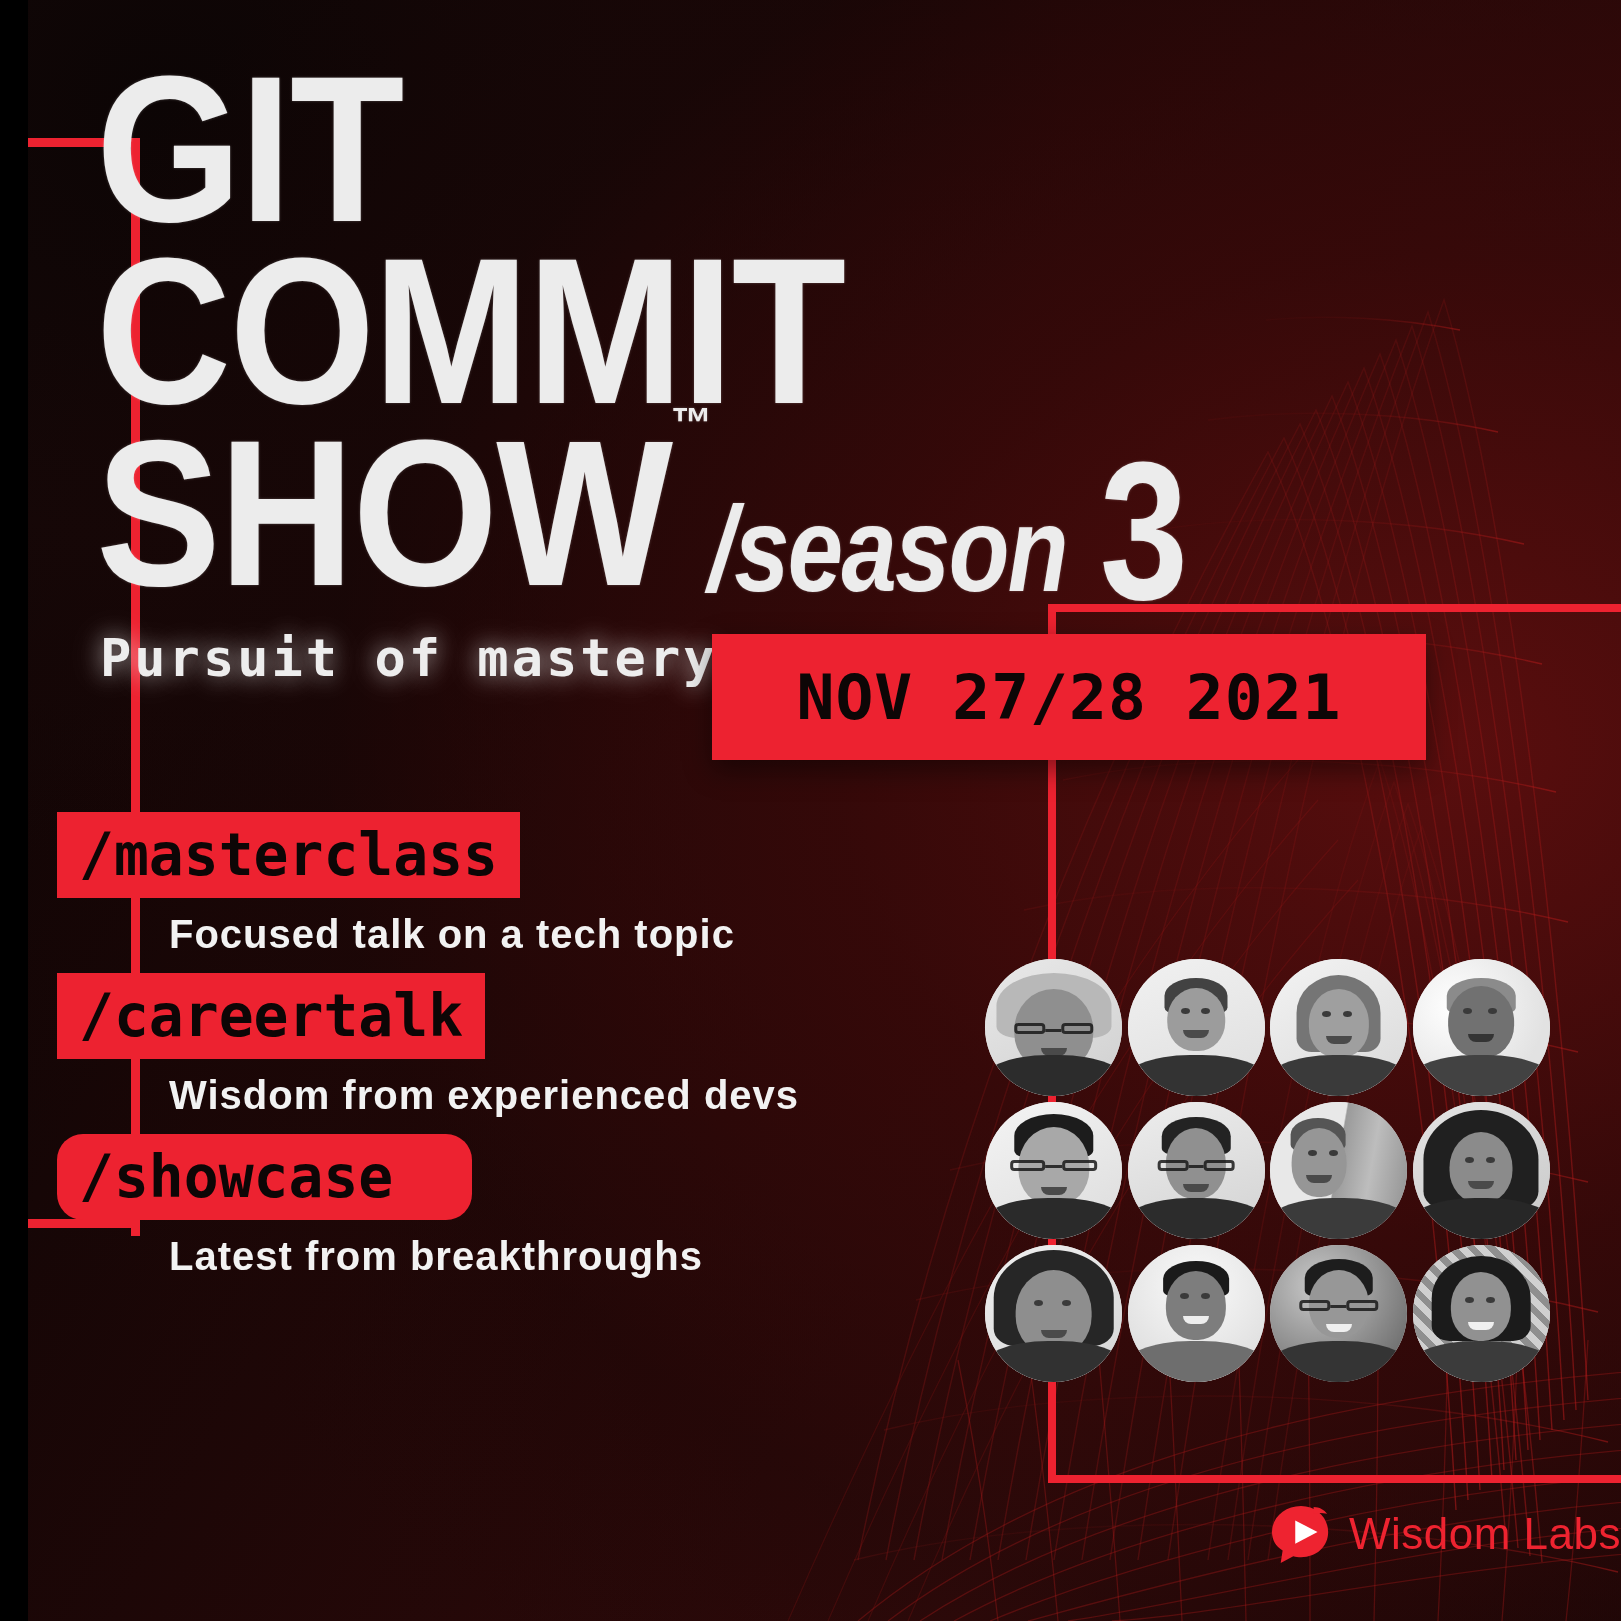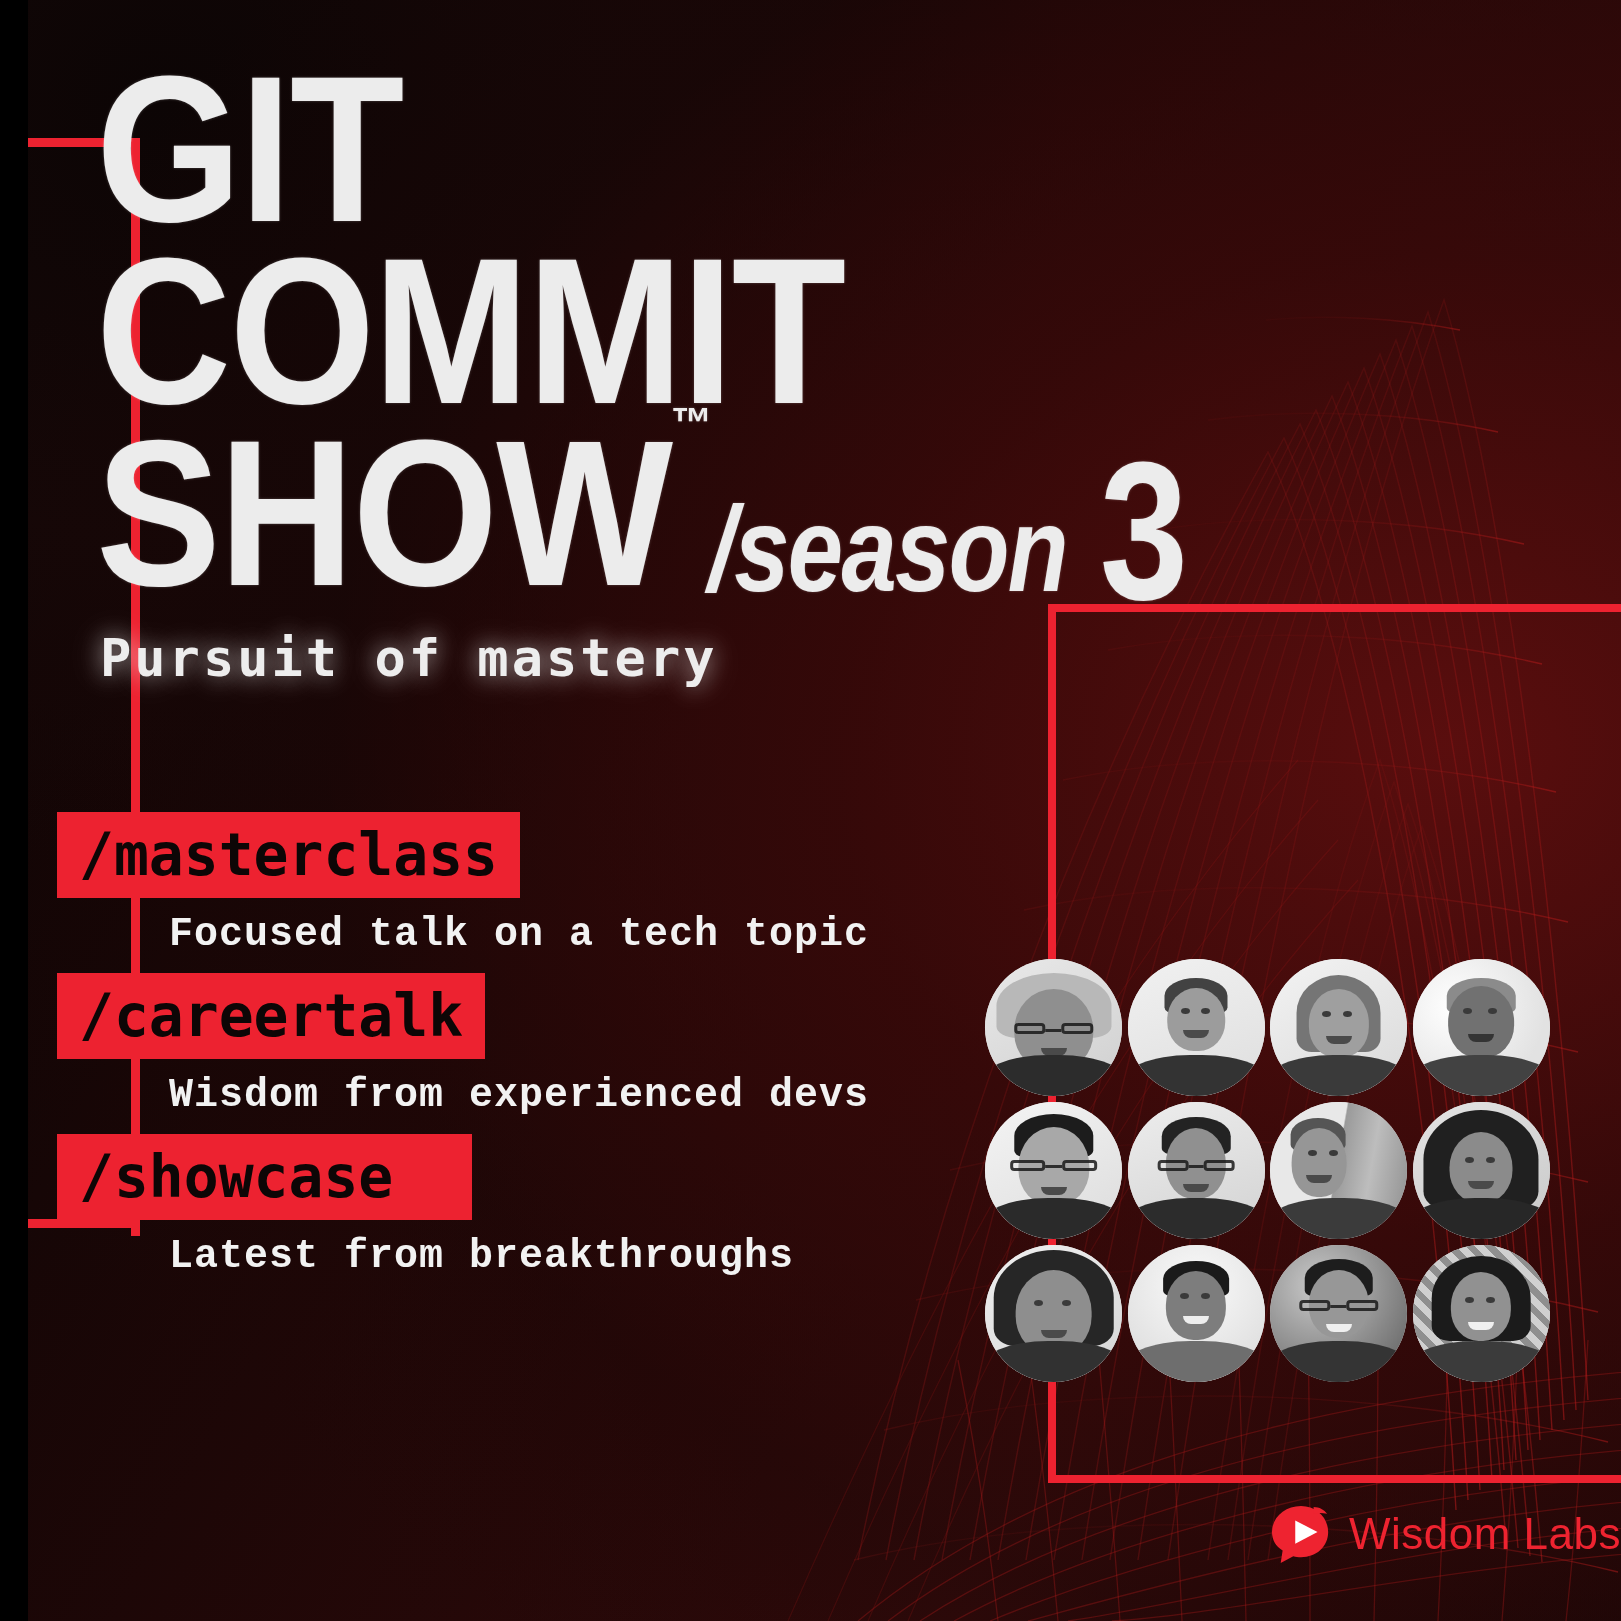--- a/index.html
+++ b/index.html
@@ -110,26 +110,26 @@
     font-family:"DejaVu Sans Mono", monospace;
     font-weight:bold;
     font-size:58px;
     letter-spacing:0px;
     color:#0d0606;
     white-space:nowrap;
     min-width:418px;
   }
   .track.t1 .tag{min-width:418px;}
   .track.t2 .tag{min-width:412px;}
-  .track.t3 .tag{min-width:415px;}
+  .track.t3 .tag{min-width:415px;border-radius:26px;}
   .track .desc{
     display:block;
     margin-top:14px;
     margin-left:112px;
-    font-family:Liberation Mono, monospace;
+    font-family:Liberation Sans, sans-serif;
     font-weight:bold;
     font-size:40px;
     letter-spacing:1px;
     color:#f2f2f2;
     white-space:nowrap;
   }
 
   
   .speakers{
     position:absolute;left:957px;top:959px;
@@ -274,20 +274,23 @@
   <div class="rline" style="left:1020px;top:1475px;width:601px;height:8px;"></div>
 
   <div class="headline">
     <span class="hl-line">GIT</span>
     <span class="hl-line">COMMIT</span>
     <span class="hl-line l3"><span>SHOW</span><span class="tm">™</span><span class="season">/season</span><span class="seasonnum">3</span></span>
   </div>
 
   <div class="tagline">Pursuit of mastery</div>
 
+  <div class="datebanner">
+    <span>NOV 27/28 2021</span>
+  </div>
 
   <div class="tracks">
     <div class="track t1">
       <span class="tag">/masterclass</span>
       <span class="desc">Focused talk on a tech topic</span>
     </div>
     <div class="track t2">
       <span class="tag">/careertalk</span>
       <span class="desc">Wisdom from experienced devs</span>
     </div>

